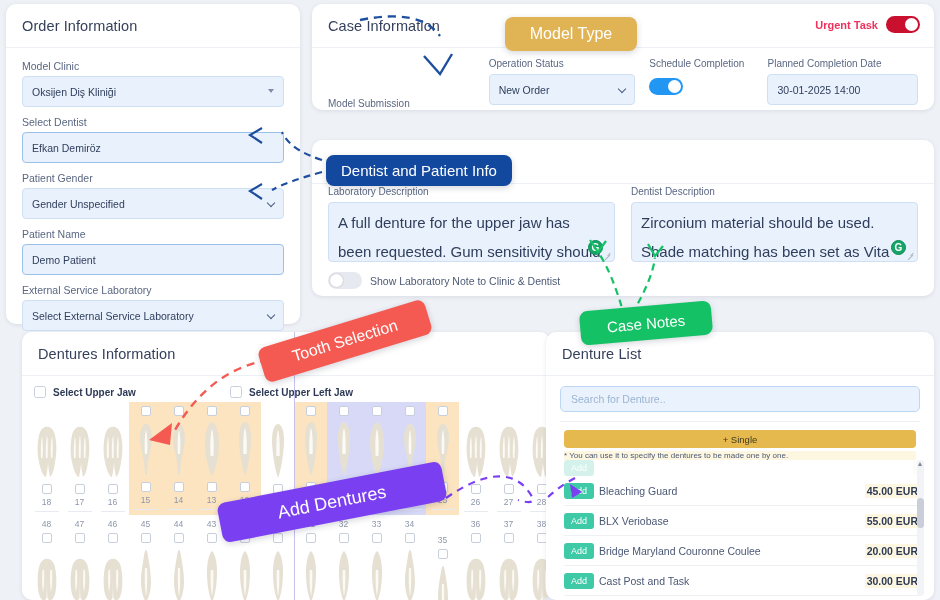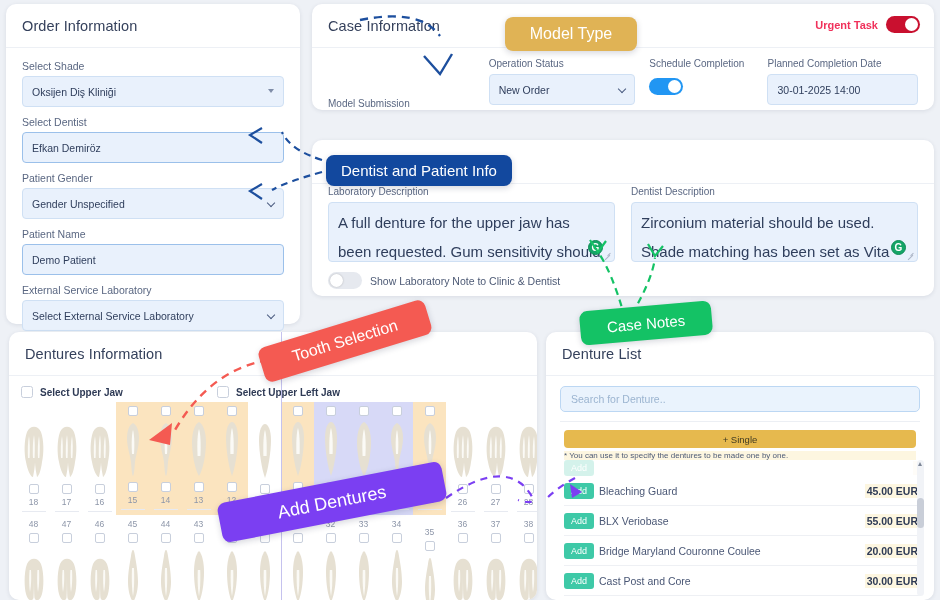--- a/index.html
+++ b/index.html
@@ -130,21 +130,21 @@
     display:flex; align-items:center; justify-content:center;
     border: 1.5px solid #0d8c56;
   }
   .note-toggle-row {
     display: flex; align-items: center; gap: 8px;
     padding: 10px 16px 0 16px;
   }
   .note-toggle-txt { font-size: 10.5px; color: #4d5a75; }
 
   
-  #denturesCard { left: 9px; top: 332px; width: 528px; height: 268px; overflow: hidden; }
+  #denturesCard { left: 22px; top: 332px; width: 528px; height: 268px; overflow: hidden; }
   .jaw-row {
     display: flex; align-items: center;
     padding: 10px 12px 4px 12px;
   }
   .jaw-item { display: flex; align-items: center; gap: 7px; }
   .jaw-item.j1 { width: 208px; }
   .jaw-item.j2 { width: 196px; }
   .cbx {
     width: 12px; height: 12px;
     border: 1.3px solid #c8cfdc; border-radius: 2.5px;
@@ -275,21 +275,21 @@
 
 <div class="stage">
 
   <div class="card" id="orderCard">
     <div class="card-head">
       <div class="card-title">Order Information</div>
     </div>
     <div class="card-body">
 
       <div class="fld">
-        <span class="fld-label">Select Shade</span>
+        <span class="fld-label">Model Clinic</span>
         <div class="inp sel-thin">Oksijen Diş Kliniği</div>
       </div>
 
       <div class="fld">
         <span class="fld-label">Select Dentist</span>
         <div class="inp hl">Efkan Demiröz</div>
       </div>
 
       <div class="fld">
         <span class="fld-label">Patient Gender</span>
@@ -693,21 +693,21 @@
           <div class="tooth-num" style="margin-top:0">34</div>
           <div class="cbx sm" style="margin-top:4px"></div>
           <div class="tooth-img" style="align-items:flex-start;margin-top:5px">
             <svg width="20" height="56" viewBox="0 0 20 56">
               <path d="M10 54 C13 50 15 42 15 34 C15 24 13 14 12 8 C11.4 3 10.6 2 10 2 C9.4 2 8.6 3 8 8 C7 14 5 24 5 34 C5 42 7 50 10 54Z" fill="#e6e0d2"></path>
               <path d="M10 48 C11.2 42 11.4 30 11 20 L9 20 C8.6 30 8.8 42 10 48Z" fill="#fbfaf6"></path>
             </svg>
           </div>
         </div>
         <div class="tooth-col">
-          <div class="tooth-num" style="margin-top:8px">35</div>
+          <div class="tooth-num" style="margin-top:16px">35</div>
           <div class="cbx sm" style="margin-top:4px"></div>
           <div class="tooth-img" style="align-items:flex-start;margin-top:5px">
             <svg width="20" height="56" viewBox="0 0 20 56">
               <path d="M10 54 C13 50 15 42 15 34 C15 24 13 14 12 8 C11.4 3 10.6 2 10 2 C9.4 2 8.6 3 8 8 C7 14 5 24 5 34 C5 42 7 50 10 54Z" fill="#e6e0d2"></path>
               <path d="M10 48 C11.2 42 11.4 30 11 20 L9 20 C8.6 30 8.8 42 10 48Z" fill="#fbfaf6"></path>
             </svg>
           </div>
         </div>
         <div class="tooth-col">
           <div class="tooth-num" style="margin-top:0">36</div>
@@ -769,21 +769,21 @@
             <div class="dl-name">BLX Veriobase</div>
             <div class="dl-price">55.00 EUR</div>
           </div>
           <div class="dl-row">
             <div class="add-btn">Add</div>
             <div class="dl-name">Bridge Maryland Couronne Coulee</div>
             <div class="dl-price">20.00 EUR</div>
           </div>
           <div class="dl-row">
             <div class="add-btn">Add</div>
-            <div class="dl-name">Cast Post and Core</div>
+            <div class="dl-name">Cast Post and Task</div>
             <div class="dl-price">30.00 EUR</div>
           </div>
         </div>
       <div class="scrollbar">
         <div class="scroll-arrow"></div>
         <div class="scroll-thumb"></div>
       </div>
     </div>
   </div>
 

